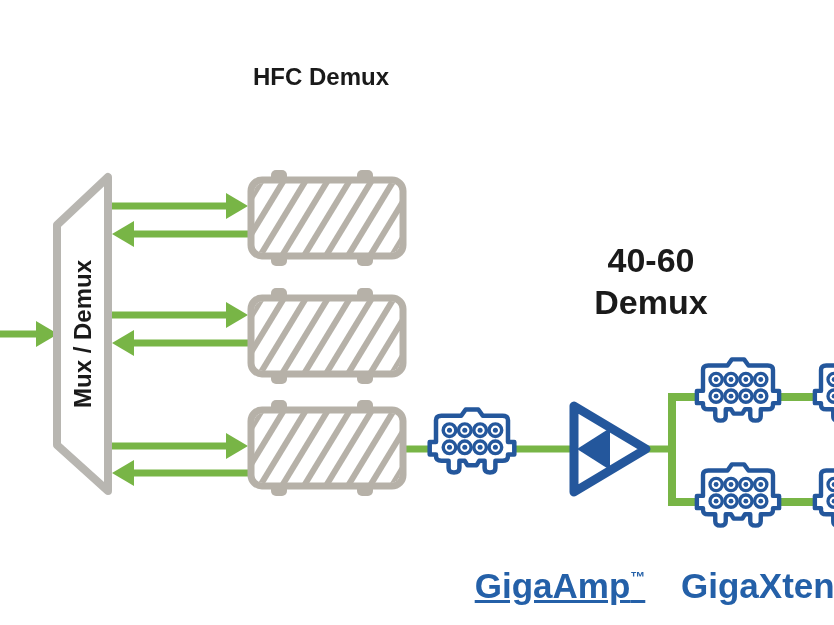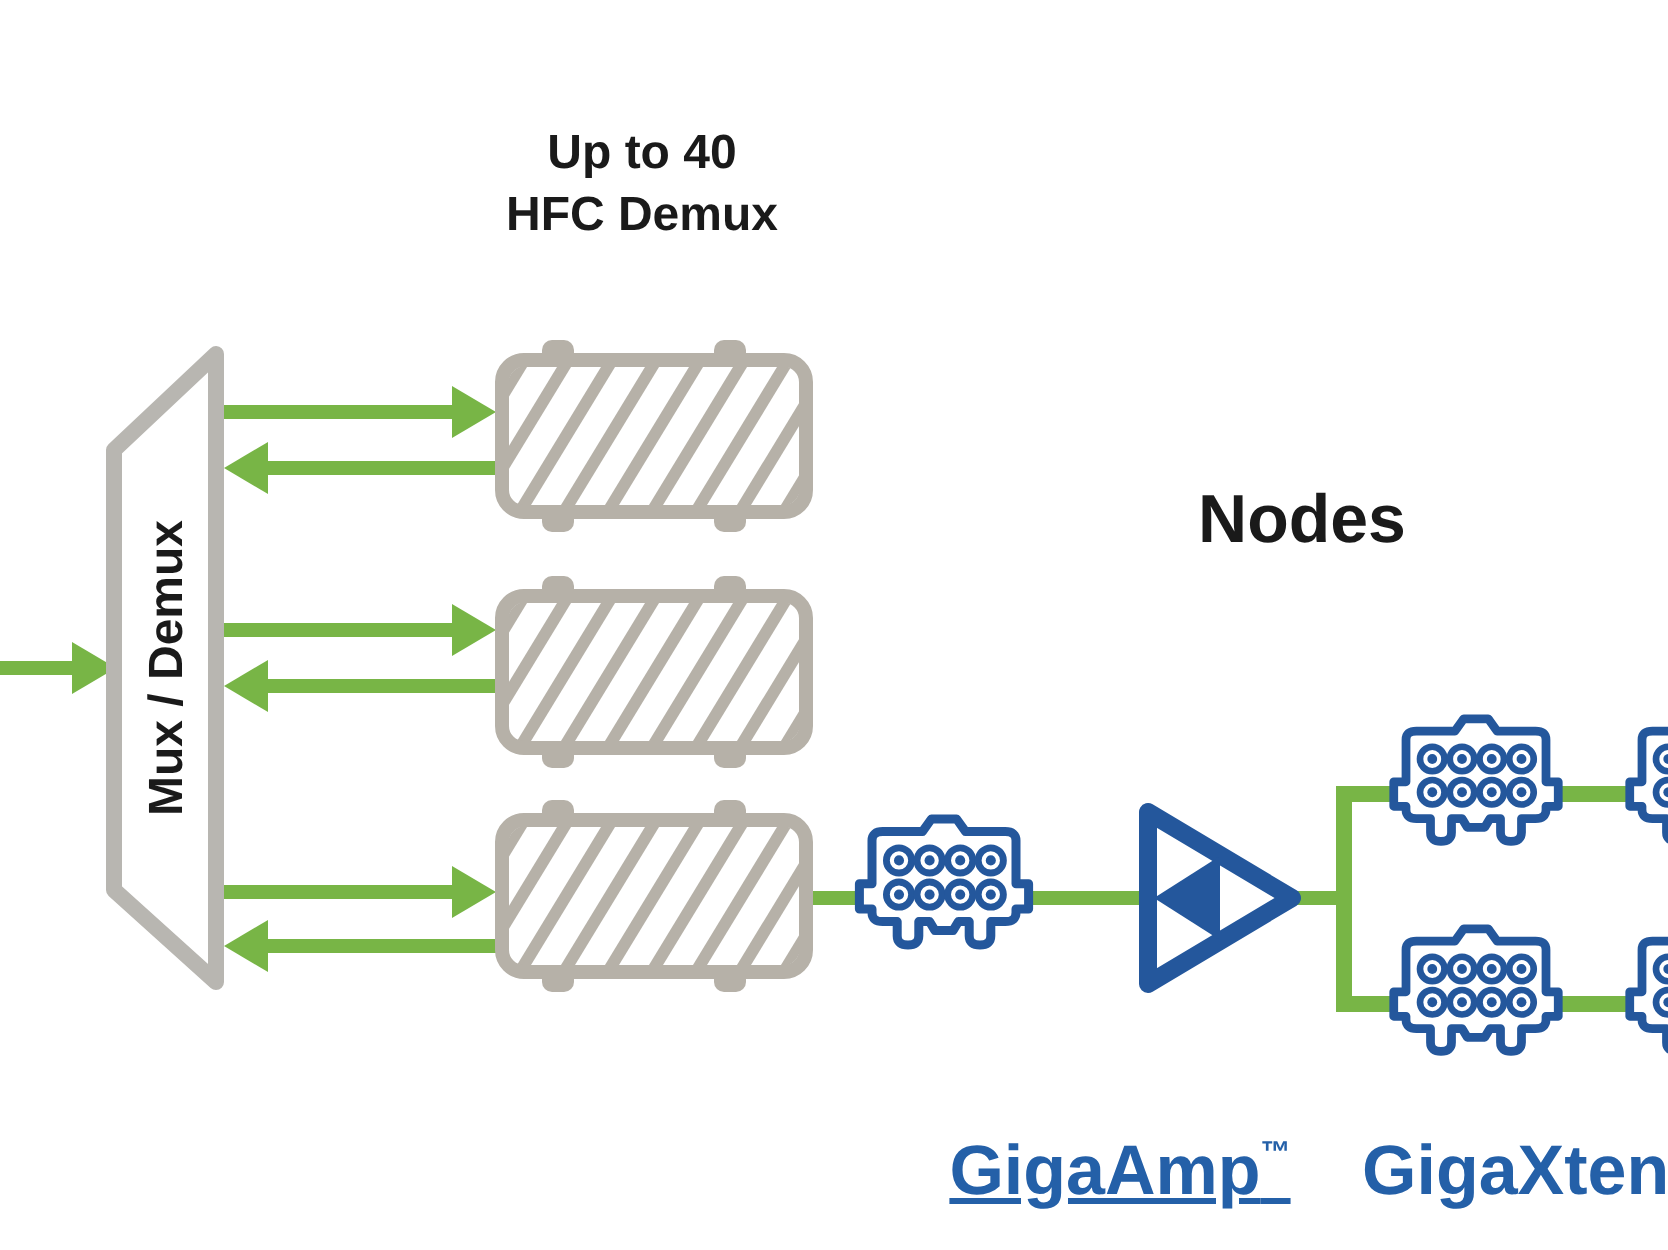--- a/index.html
+++ b/index.html
@@ -153,26 +153,26 @@
   <use href="#tap" x="812" y="355" width="88" height="70"></use>
   <use href="#tap" x="812" y="460" width="88" height="70"></use>
 
   <g transform="translate(570,402)">
     <polygon class="ao" points="4,4 4,90 76,47"></polygon>
     <polygon class="ai" points="40,26 40,68 7,47"></polygon>
   </g>
 </svg>
 
 <div class="label ink lbl-hfc">
-  <div>Up to 40</div>
   <div>HFC Demux</div>
 </div>
 
 <div class="label ink lbl-homes">
-  <div>Nodes</div>
+  <div>40-60</div>
+  <div>Demux</div>
 </div>
 
 <div class="label blue lbl-gigaamp">
   <span>GigaAmp</span><sup>™</sup>
 </div>
 
 <div class="label blue lbl-gigaxtend">
   <span>GigaXtend</span>
 </div>
 

